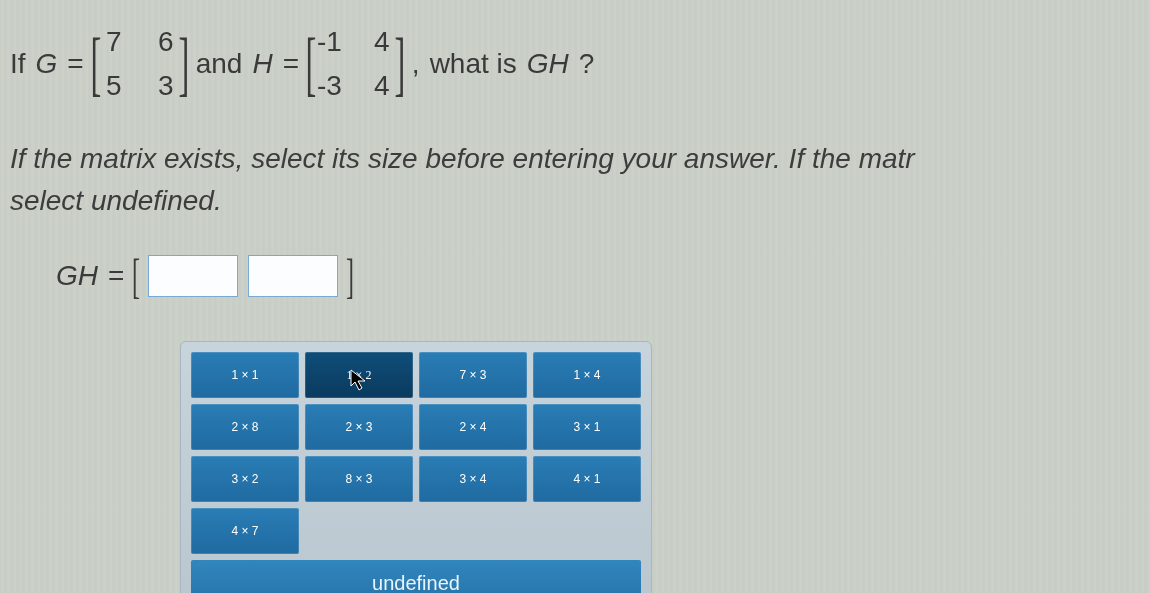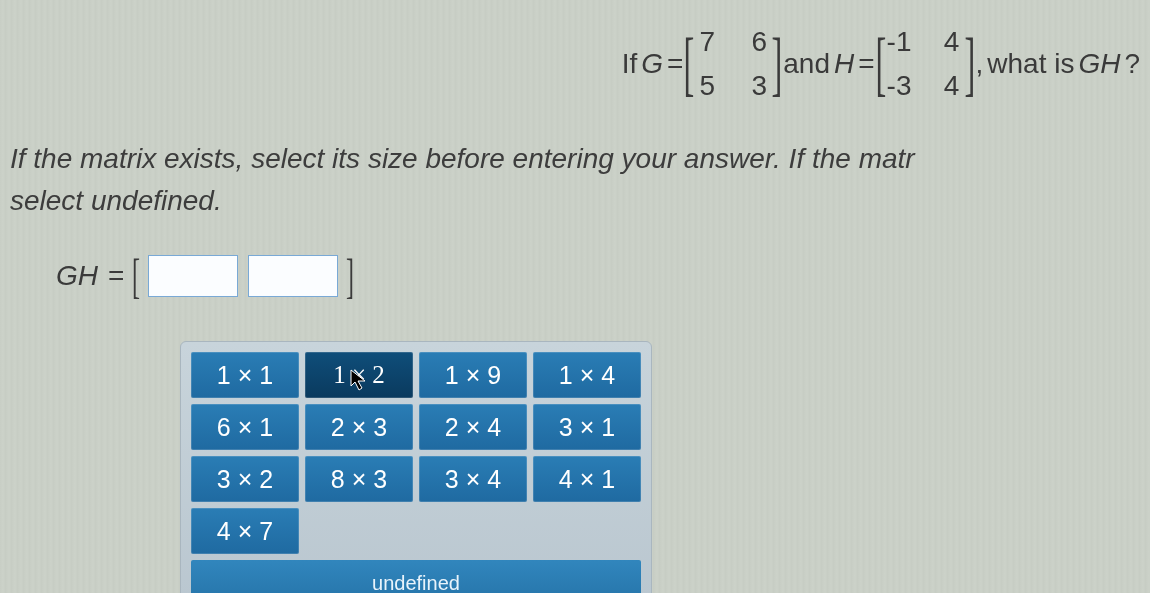--- a/index.html
+++ b/index.html
@@ -10,24 +10,23 @@
       background: repeating-linear-gradient(90deg, #c8cec5 0px, #ccd2c9 3px, #c6ccc3 6px);
       color: #3a3a3a;
       width: 1150px;
       height: 593px;
       overflow: hidden;
     }
     .question-line {
       display: flex;
       align-items: center;
       font-size: 28px;
-      gap: 4px;
+      gap: 10px;
       flex-wrap: wrap;
       margin-bottom: 30px;
-      justify-content: flex-end;
     }
     .italic { font-style: italic; }
     .matrix {
       display: inline-flex;
       align-items: center;
     }
     .bracket {
       font-size: 72px;
       font-weight: 200;
       line-height: 0.8;
@@ -85,21 +84,21 @@
       grid-template-columns: repeat(4, 108px);
       grid-auto-rows: 46px;
       gap: 6px;
     }
     .size-btn {
       background: linear-gradient(#2a7db5, #1f6aa1);
       color: #fff;
       display: flex;
       align-items: center;
       justify-content: center;
-      font-size: 25px;
+      font-size: 12px;
       border-radius: 2px;
       box-shadow: inset 0 0 0 1px rgba(255,255,255,0.15);
       cursor: pointer;
       position: relative;
     }
     .size-btn.selected {
       background: linear-gradient(#0f4e7a, #0a3a5e);
       font-family: Liberation Serif, serif;
     }
     .undefined-btn {
@@ -184,24 +183,24 @@
 <div class="size-panel">
   <div class="size-grid">
     <div class="size-btn">1 × 1</div>
     <div class="size-btn selected">1 × 2
       <span class="cursor-arrow">
         <svg width="20" height="24">
             <polygon points="2,2 2,18 6,14 10,22 13,20 9,13 16,13" fill="#000" stroke="#fff" stroke-width="1"></polygon>
           </svg>
       </span>
     </div>
-    <div class="size-btn">1 × 9</div>
+    <div class="size-btn">7 × 3</div>
     <div class="size-btn">1 × 4</div>
 
-    <div class="size-btn">6 × 1</div>
+    <div class="size-btn">2 × 8</div>
     <div class="size-btn">2 × 3</div>
     <div class="size-btn">2 × 4</div>
 
     <div class="size-btn">3 × 1</div>
     <div class="size-btn">3 × 2</div>
     <div class="size-btn">8 × 3</div>
     <div class="size-btn">3 × 4</div>
 
     <div class="size-btn">4 × 1</div>
     <div class="size-btn">4 × 7</div>

